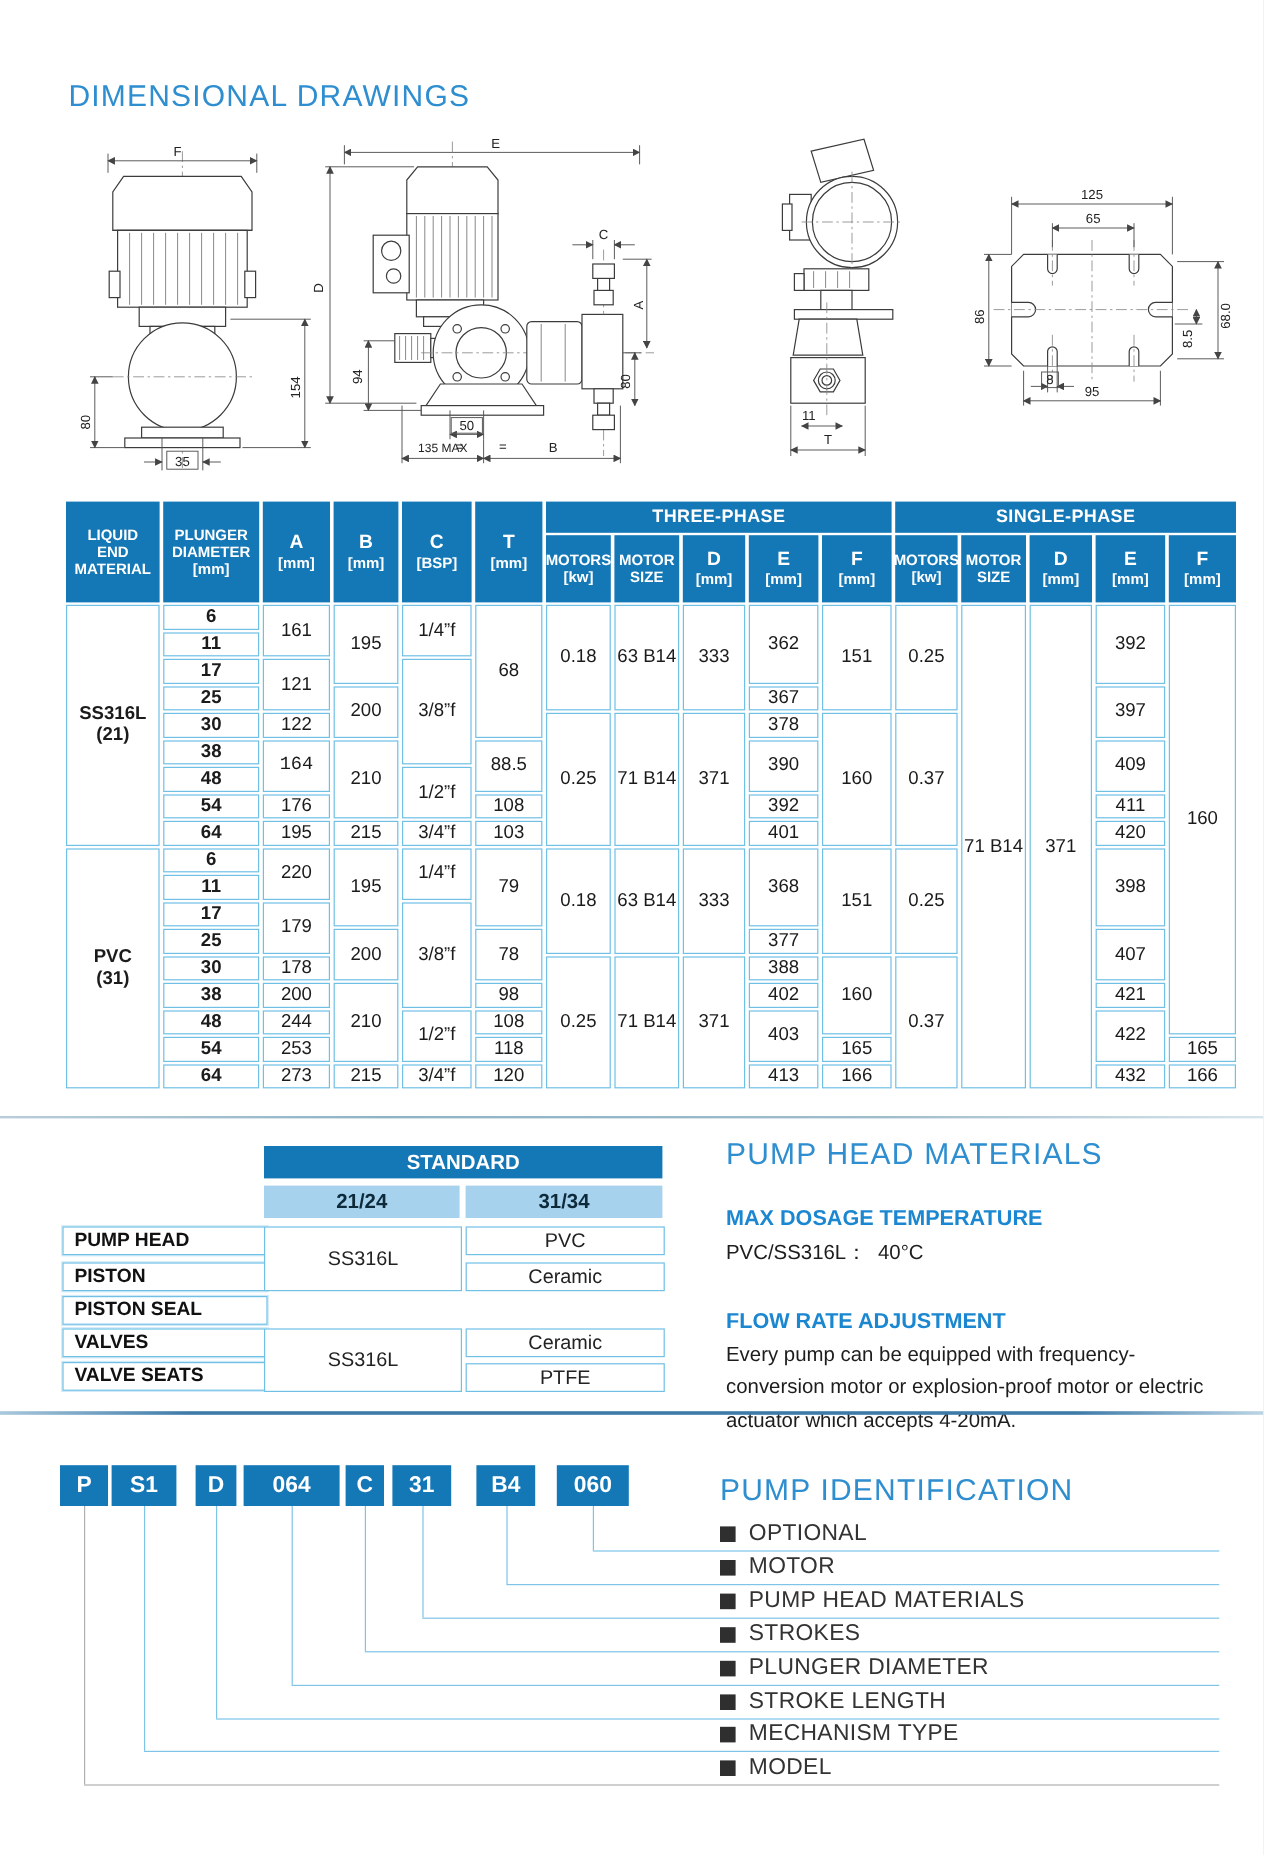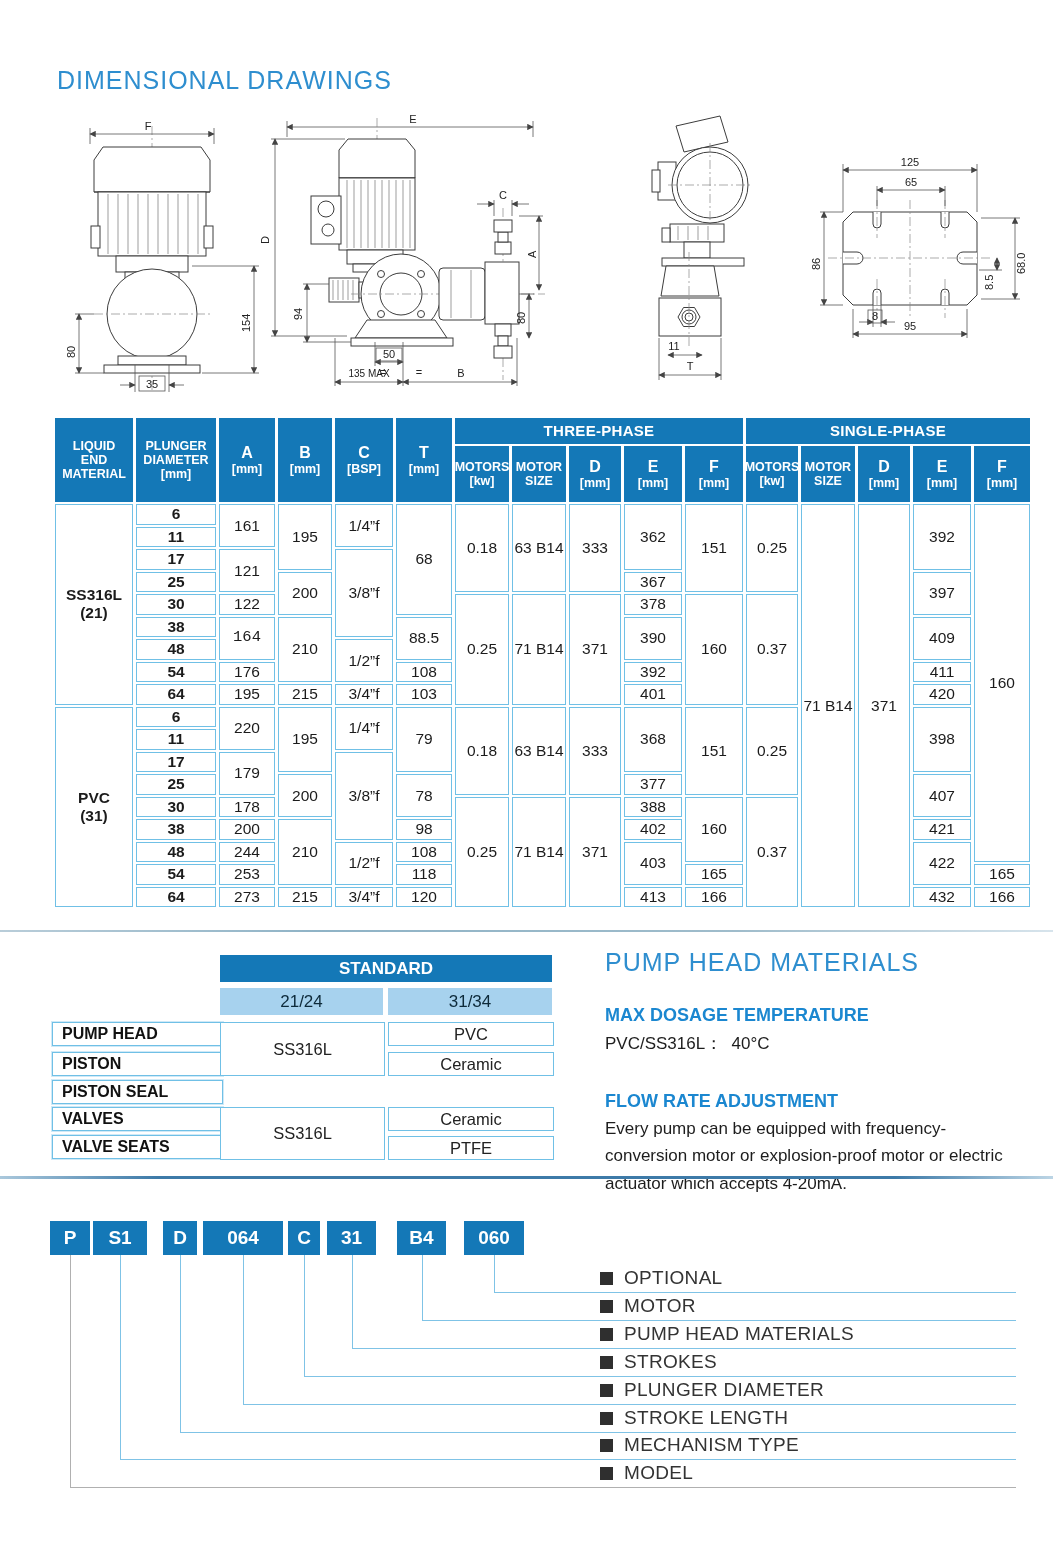--- a/index.html
+++ b/index.html
@@ -28,21 +28,21 @@
     justify-content:center;font-size:15.5px;color:#1b1b1b;line-height:1.15;text-align:center;}
   .bcell.bold{font-weight:bold;}
   
   .divider1{position:absolute;left:0;top:930px;width:1053px;height:2px;
     background:linear-gradient(to right,#b9cdd9,#8fb3c6 30%,#9fbccb 70%,#d7e4ec);}
   .divider2{position:absolute;left:0;top:1176px;width:1053px;height:3px;
     background:linear-gradient(to right,#aac8dc,#3d7aa8 15%,#3d7aa8 85%,#bcd5e5);}
   
   .std-head{background:#1478b7;color:#fff;font-weight:bold;font-size:17px;display:flex;
     align-items:center;justify-content:center;}
-  .std-sub{background:#a7d2ee;color:#0d2a3a;font-weight:normal;font-size:17px;display:flex;
+  .std-sub{background:#a7d2ee;color:#0d2a3a;font-weight:bold;font-size:17px;display:flex;
     align-items:center;justify-content:center;}
   .std-cell{background:#fff;border:1px solid #70c0e6;display:flex;align-items:center;
     justify-content:center;font-size:16.5px;color:#222;}
   .mat-label{background:#fff;border:1px solid #70c0e6;box-shadow:0 0 0 1px #cfe9f7;display:flex;
     align-items:center;padding-left:9px;font-weight:bold;font-size:16px;color:#111;}
   .phm-head{font-weight:bold;font-size:18px;color:#1b87d0;margin:0;}
   .phm-text{font-size:17px;color:#1d1d1d;margin:0;line-height:1.6;white-space:pre-wrap;}
   
   .code-box{position:absolute;top:1221px;height:34px;background:#1478b7;color:#fff;font-weight:bold;
     font-size:19px;display:flex;align-items:center;justify-content:center;}
@@ -681,20 +681,21 @@
   <div class="abs" style="left:605px;top:948px;width:420px;">
     <h1 class="sec-title">PUMP HEAD MATERIALS</h1>
     <p class="phm-head" style="margin-top:28px;">MAX DOSAGE TEMPERATURE</p>
     <p class="phm-text" style="margin-top:4px;">PVC/SS316L：  40°C</p>
     <p class="phm-head" style="margin-top:34px;">FLOW RATE ADJUSTMENT</p>
     <p class="phm-text" style="margin-top:3px;">Every pump can be equipped with frequency-conversion motor or explosion-proof motor or electric actuator which accepts 4-20mA.</p>
   </div>
 
   <div class="divider2"></div>
 
+  <h1 class="sec-title abs" style="left:600px;top:1228px;">PUMP IDENTIFICATION</h1>
   <div id="pump-id">
       <div class="code-box" style="left: 50px; width: 40px;">P</div>
       <div class="code-box" style="left: 93px; width: 54px;">S1</div>
       <div class="code-box" style="left: 163px; width: 34px;">D</div>
       <div class="code-box" style="left: 203px; width: 80px;">064</div>
       <div class="code-box" style="left: 288px; width: 32px;">C</div>
       <div class="code-box" style="left: 327px; width: 49px;">31</div>
       <div class="code-box" style="left: 397px; width: 49px;">B4</div>
       <div class="code-box" style="left: 464px; width: 60px;">060</div>
       <div class="vline" style="left: 494px; top: 1255px; height: 37px;"></div>

